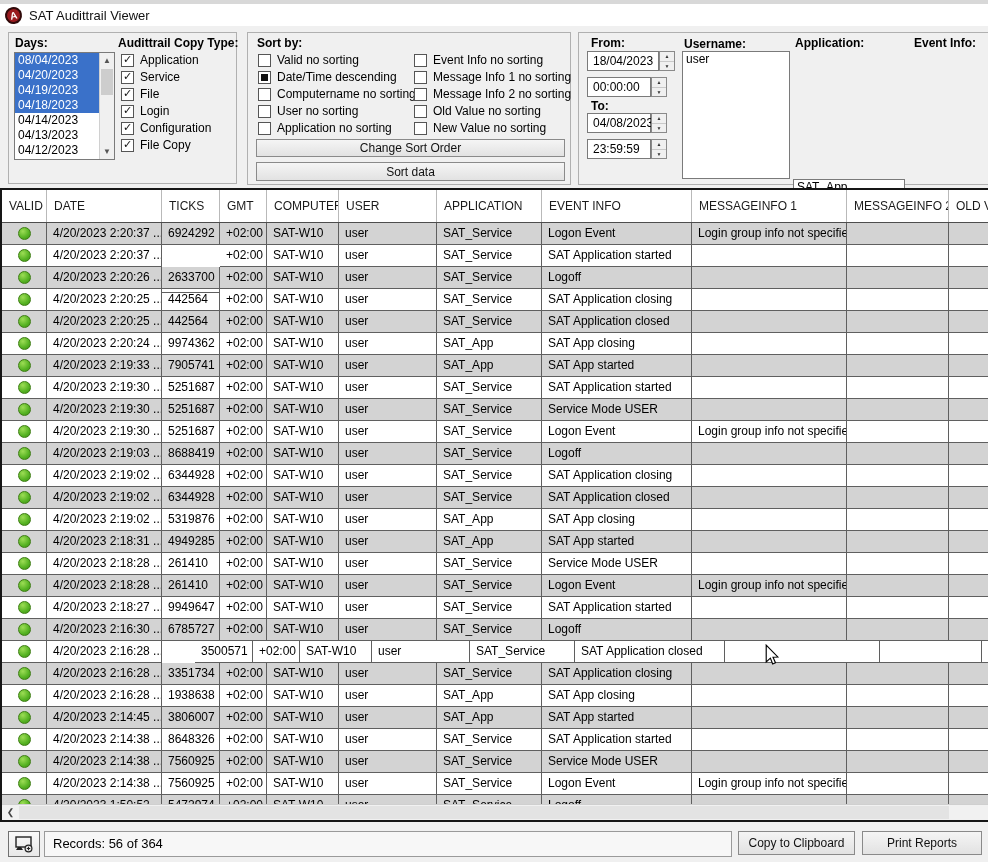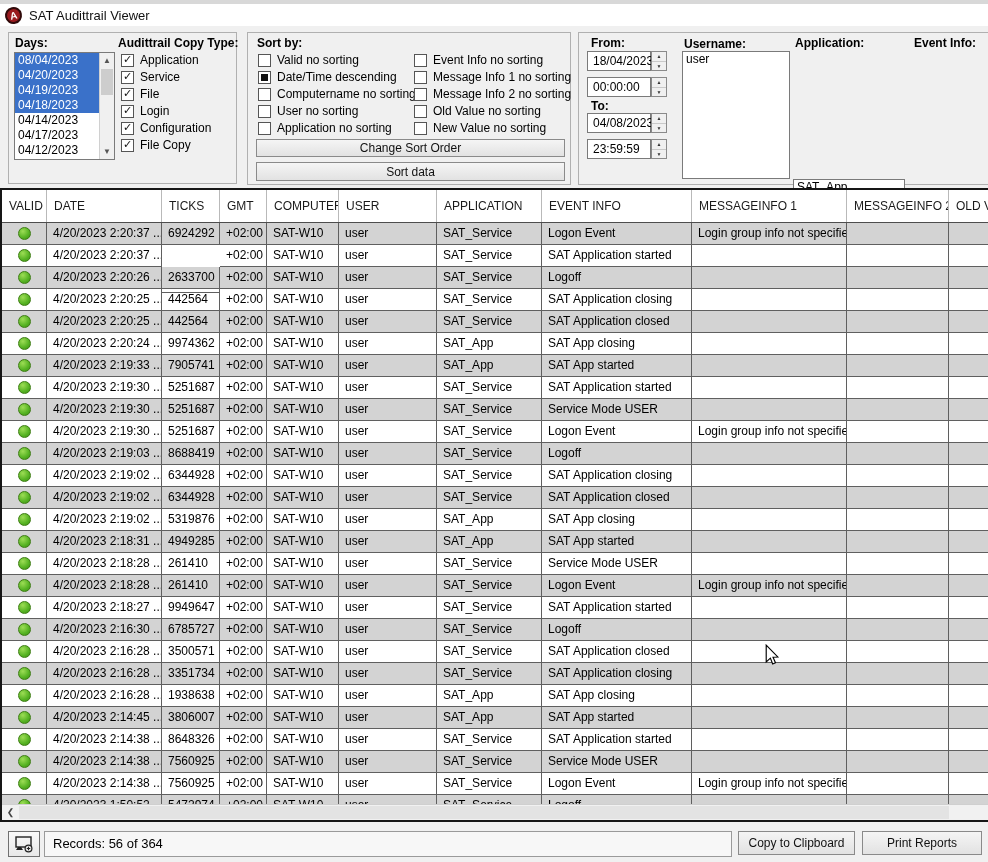--- a/index.html
+++ b/index.html
@@ -101,21 +101,21 @@
 
 <div class="abs groupbox" style="left:8px; top:32px; width:229px; height:152px;">
   <div class="abs grplabel" style="left:6px; top:3px;">Days:</div>
   <div class="abs listbox" style="left:5px; top:19px; width:101px; height:108px;">
     <div class="items" style="margin-right:15px;">
         <div class="lb-item sel">08/04/2023</div>
         <div class="lb-item sel">04/20/2023</div>
         <div class="lb-item sel">04/19/2023</div>
         <div class="lb-item sel">04/18/2023</div>
         <div class="lb-item">04/14/2023</div>
-        <div class="lb-item">04/17/2023</div>
+        <div class="lb-item">04/13/2023</div>
         <div class="lb-item">04/12/2023</div>
         <div class="lb-item">04/11/2023</div>
       </div>
     <div class="vsb">
       <div class="arr">▲</div>
       <div class="thumb"></div>
       <div class="arr down">▼</div>
     </div>
   </div>
   <div class="abs grplabel" style="left:109px; top:3px;">Audittrail Copy Type:</div>
@@ -207,21 +207,21 @@
         <div class="cb-label">New Value no sorting</div>
       </div>
     </div>
   <div class="abs btn" style="left:8px; top:106px; width:309px; height:18px;">Change Sort Order</div>
   <div class="abs btn" style="left:8px; top:129px; width:309px; height:19px;">Sort data</div>
 </div>
 
 <div class="abs groupbox" style="left:578px; top:32px; width:430px; height:153px;">
   <div class="abs grplabel" style="left:12px; top:3px;">From:</div>
   <div class="abs" style="left:8px; top:18px; display:flex;">
-    <div class="field" style="width:64px;">18/04/2023</div>
+    <div class="field" style="width:72px;">18/04/2023</div>
     <div class="spinner">
         <div>▲</div>
         <div>▼</div>
       </div>
   </div>
   <div class="abs" style="left:8px; top:44px; display:flex;">
     <div class="field" style="width:64px;">00:00:00</div>
     <div class="spinner">
         <div>▲</div>
         <div>▼</div>
@@ -565,21 +565,21 @@
         <div class="gcell" style="flex: 0 0 150px; width: 150px;">Logoff</div>
         <div class="gcell" style="flex: 0 0 155px; width: 155px;"></div>
         <div class="gcell" style="flex: 0 0 102px; width: 102px;"></div>
         <div class="gcell" style="flex: 0 0 63px; width: 63px;"></div>
       </div>
       <div class="grow">
         <div class="gcell valid" style="flex: 0 0 45px; width: 45px;">
           <div class="green-dot"></div>
         </div>
         <div class="gcell" style="flex: 0 0 115px; width: 115px;">4/20/2023 2:16:28 ...</div>
-        <div class="gcell" style="flex: 0 0 58px; width: 58px;">3500571</div>
+        <div class="gcell" style="flex: 0 0 58px; width: 58px; margin-left: 33px;">3500571</div>
         <div class="gcell" style="flex: 0 0 47px; width: 47px;">+02:00</div>
         <div class="gcell" style="flex: 0 0 72px; width: 72px;">SAT-W10</div>
         <div class="gcell" style="flex: 0 0 98px; width: 98px;">user</div>
         <div class="gcell" style="flex: 0 0 105px; width: 105px;">SAT_Service</div>
         <div class="gcell" style="flex: 0 0 150px; width: 150px;">SAT Application closed</div>
         <div class="gcell" style="flex: 0 0 155px; width: 155px;"></div>
         <div class="gcell" style="flex: 0 0 102px; width: 102px;"></div>
         <div class="gcell" style="flex: 0 0 63px; width: 63px;"></div>
       </div>
       <div class="grow alt">

